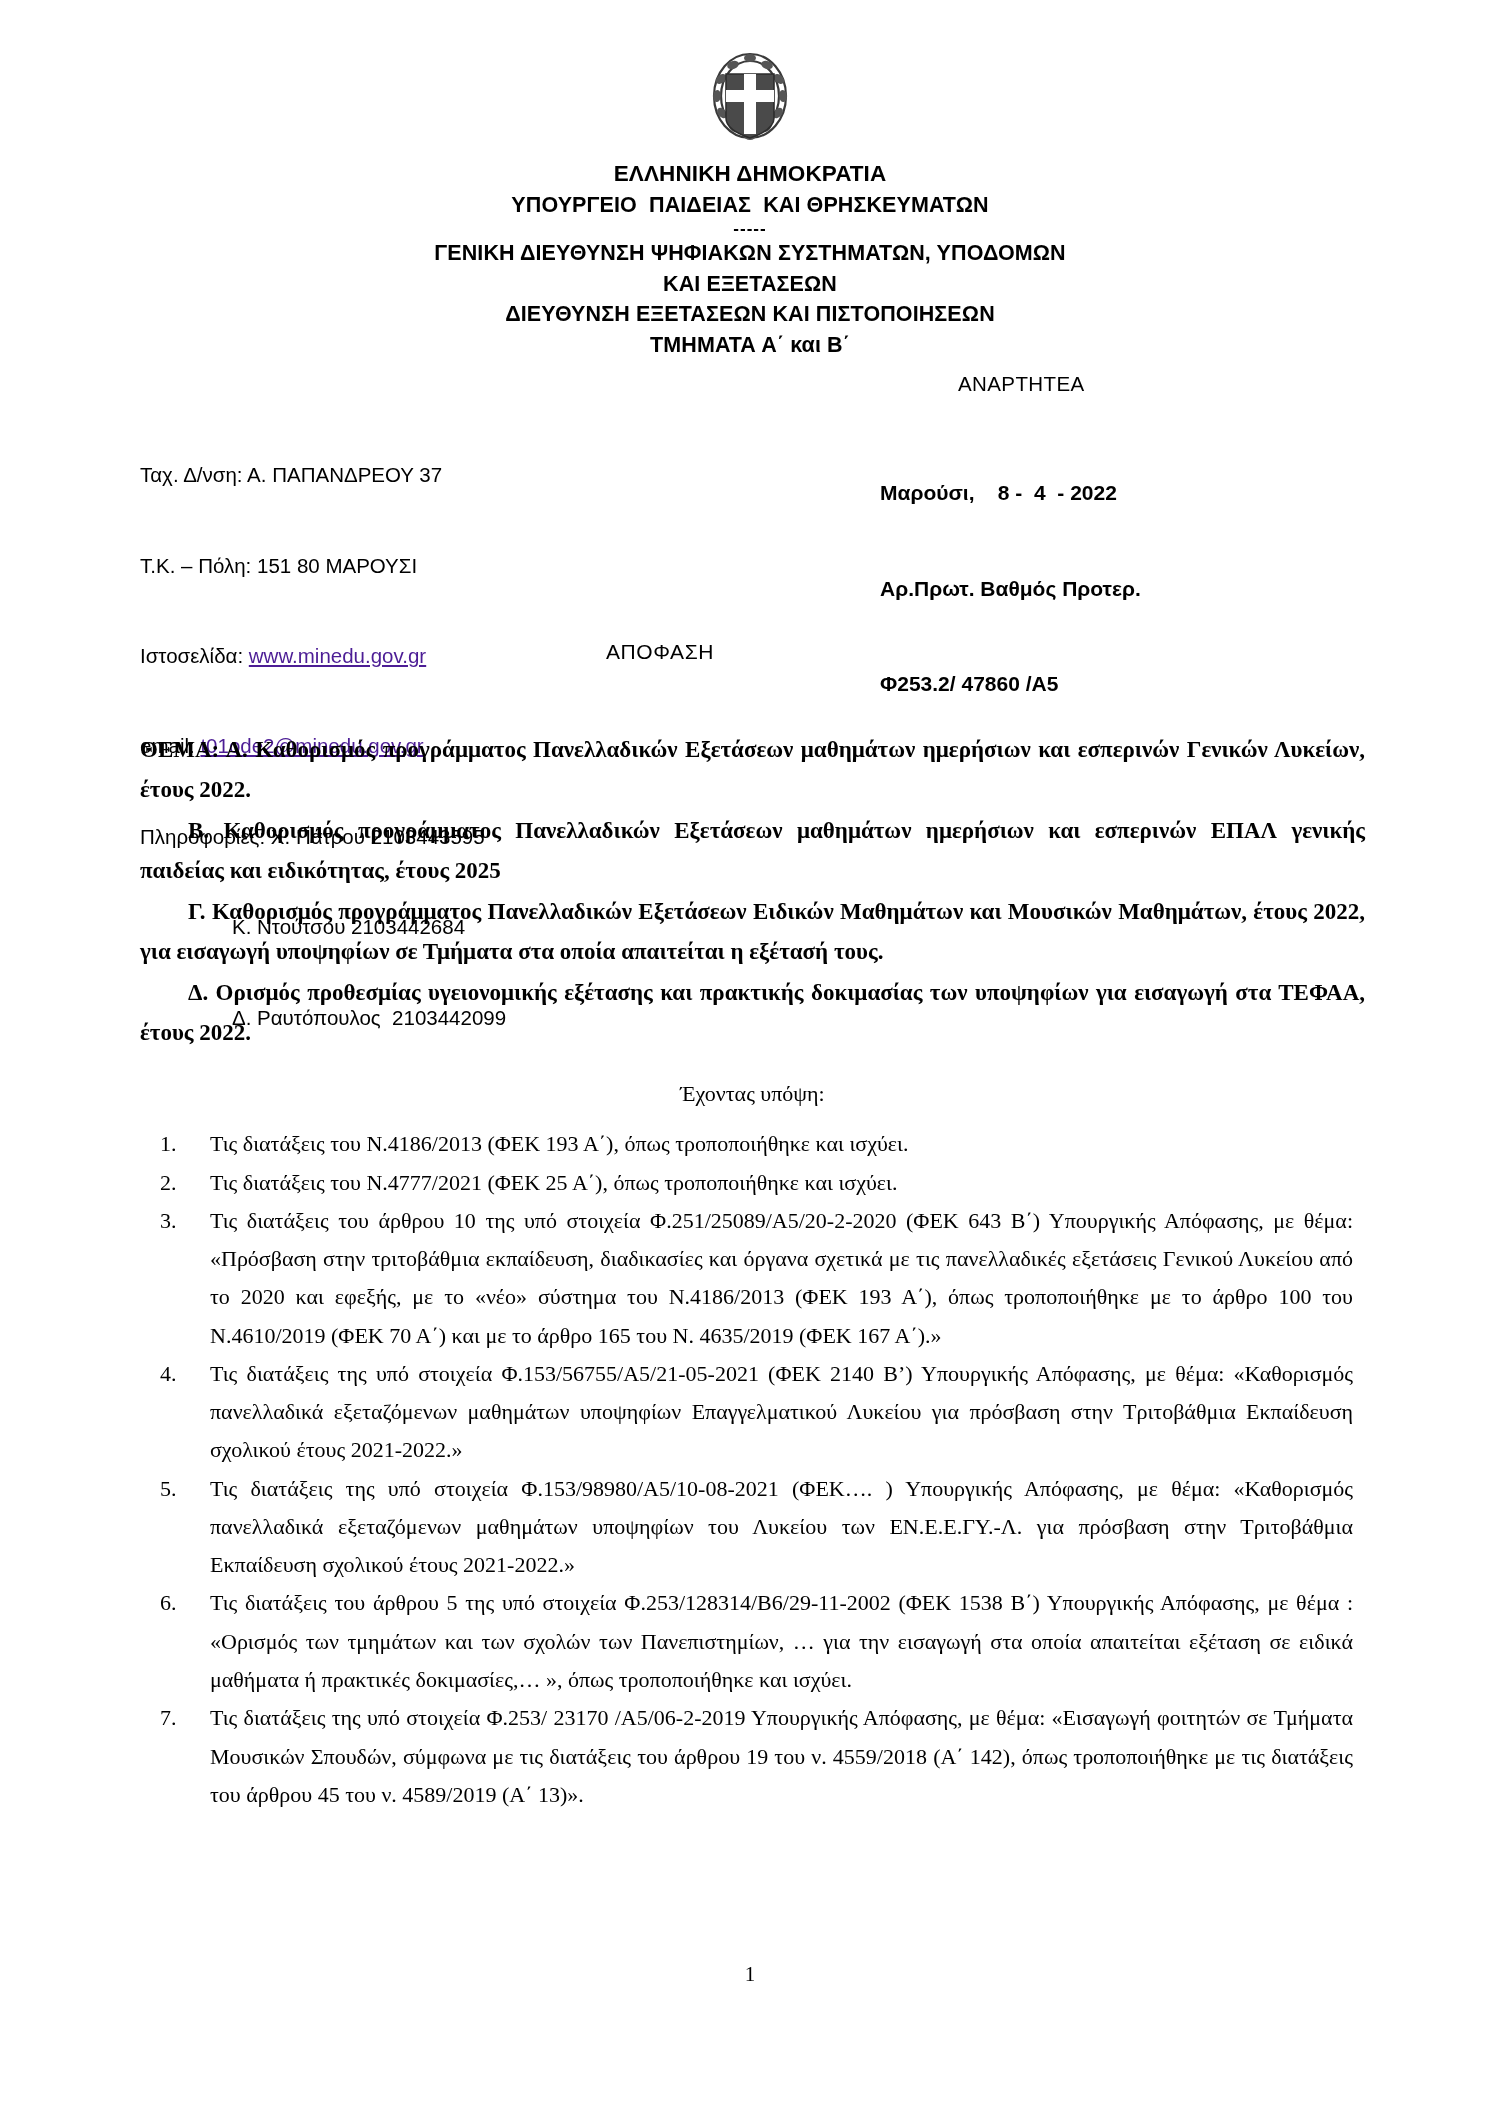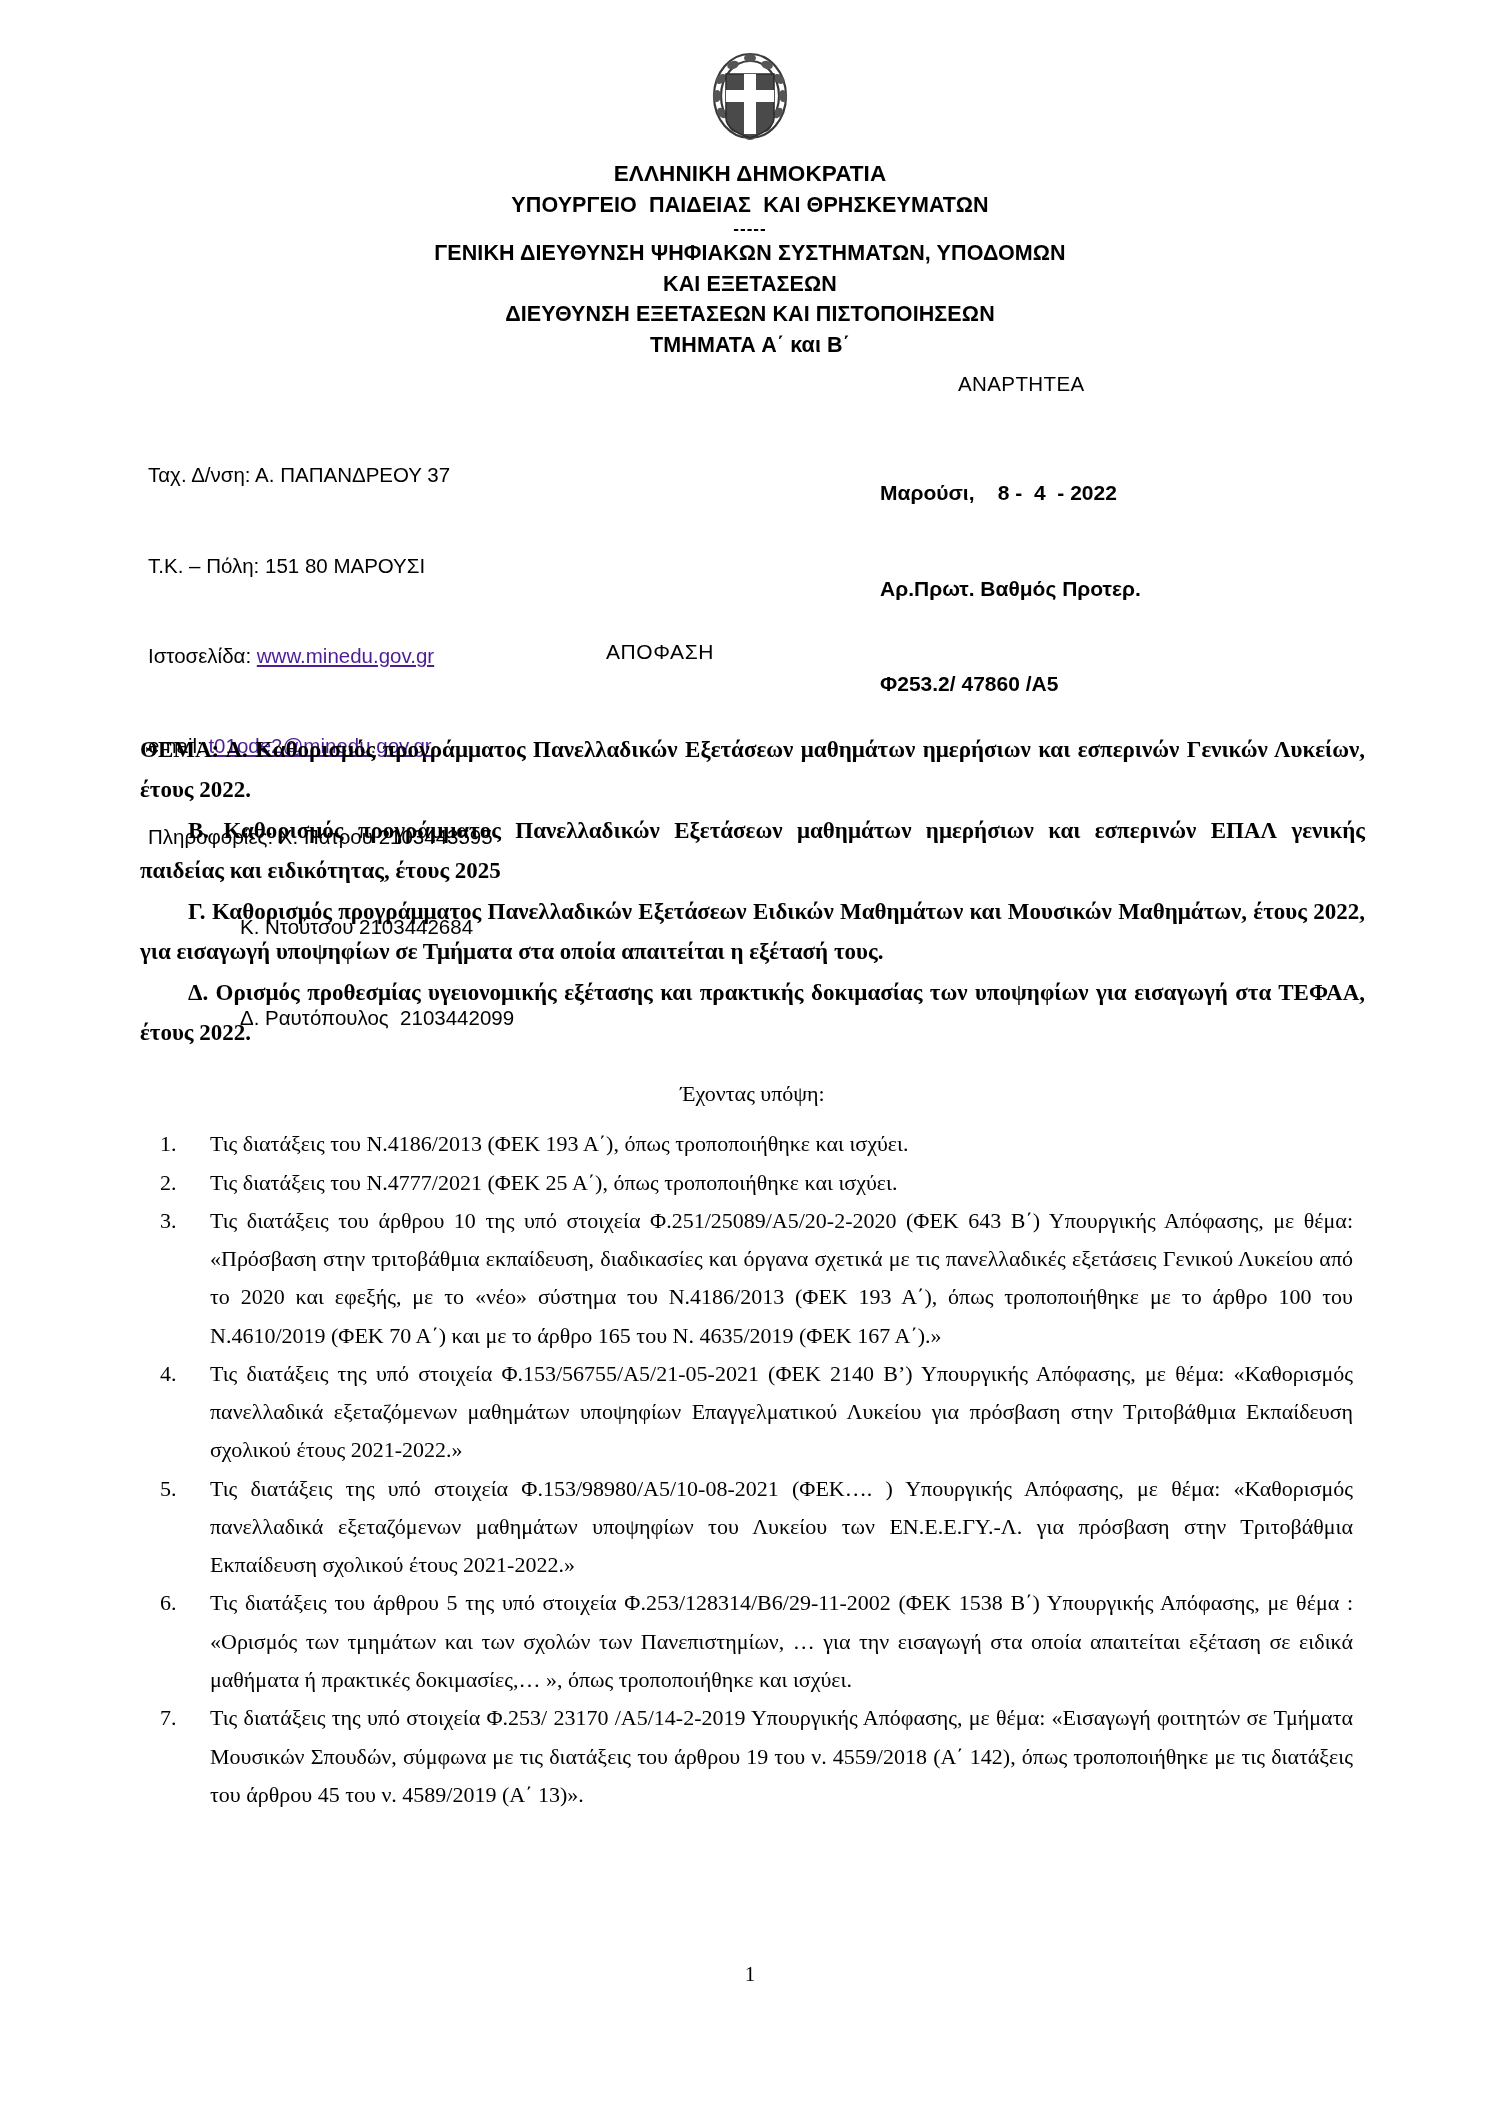--- a/index.html
+++ b/index.html
@@ -55,21 +55,21 @@
   .org-dashes {
     font-size: 17px;
     line-height: 1.05;
     letter-spacing: 1px;
     font-weight: bold;
   }
 
   
   .contact {
     position: absolute;
-    left: 148px;
+    left: 140px;
     top: 400px;
     font-size: 20.5px;
     line-height: 1.47;
     white-space: pre;
   }
   .contact a, .contact .link {
     color: #4c1d95;
     text-decoration: underline;
   }
   .contact .indent { display: inline-block; width: 92px; }
@@ -234,19 +234,19 @@
 
   <div class="body-text">
     <p class="echontas">Έχοντας υπόψη:</p>
     <ol class="clauses">
       <li>Τις διατάξεις του Ν.4186/2013 (ΦΕΚ 193 Α΄), όπως τροποποιήθηκε και ισχύει.</li>
       <li>Τις διατάξεις του Ν.4777/2021 (ΦΕΚ 25 Α΄), όπως τροποποιήθηκε και ισχύει.</li>
       <li>Τις διατάξεις του άρθρου 10 της υπό στοιχεία Φ.251/25089/Α5/20-2-2020 (ΦΕΚ 643 Β΄) Υπουργικής Απόφασης, με θέμα: «Πρόσβαση στην τριτοβάθμια εκπαίδευση, διαδικασίες και όργανα σχετικά με τις πανελλαδικές εξετάσεις Γενικού Λυκείου από το 2020 και εφεξής, με το «νέο» σύστημα του Ν.4186/2013 (ΦΕΚ 193 Α΄), όπως τροποποιήθηκε με το άρθρο 100 του Ν.4610/2019 (ΦΕΚ 70 Α΄) και με το άρθρο 165 του Ν. 4635/2019 (ΦΕΚ 167 Α΄).»</li>
       <li>Τις διατάξεις της υπό στοιχεία Φ.153/56755/Α5/21-05-2021 (ΦΕΚ 2140 Β’) Υπουργικής Απόφασης, με θέμα:  «Καθορισμός πανελλαδικά εξεταζόμενων μαθημάτων υποψηφίων Επαγγελματικού Λυκείου για πρόσβαση στην Τριτοβάθμια Εκπαίδευση σχολικού έτους 2021-2022.»</li>
       <li>Τις διατάξεις της υπό στοιχεία Φ.153/98980/Α5/10-08-2021 (ΦΕΚ…. ) Υπουργικής Απόφασης, με θέμα: «Καθορισμός πανελλαδικά εξεταζόμενων μαθημάτων υποψηφίων του Λυκείου των ΕΝ.Ε.Ε.ΓΥ.-Λ. για πρόσβαση στην Τριτοβάθμια Εκπαίδευση σχολικού έτους 2021-2022.»</li>
       <li>Τις διατάξεις του άρθρου 5 της υπό στοιχεία Φ.253/128314/Β6/29-11-2002 (ΦΕΚ 1538 Β΄) Υπουργικής Απόφασης, με θέμα : «Ορισμός των τμημάτων και των σχολών των Πανεπιστημίων, … για την εισαγωγή στα οποία απαιτείται εξέταση σε ειδικά μαθήματα ή πρακτικές δοκιμασίες,… », όπως τροποποιήθηκε και ισχύει.</li>
-      <li>Τις διατάξεις της υπό στοιχεία Φ.253/ 23170 /Α5/14-2-2019 Υπουργικής Απόφασης, με θέμα: «Εισαγωγή φοιτητών σε Τμήματα Μουσικών Σπουδών, σύμφωνα με τις διατάξεις του άρθρου 19 του ν. 4559/2018 (Α΄ 142), όπως τροποποιήθηκε με τις διατάξεις του άρθρου 45 του ν. 4589/2019 (Α΄ 13)».</li>
+      <li>Τις διατάξεις της υπό στοιχεία Φ.253/ 23170 /Α5/06-2-2019 Υπουργικής Απόφασης, με θέμα: «Εισαγωγή φοιτητών σε Τμήματα Μουσικών Σπουδών, σύμφωνα με τις διατάξεις του άρθρου 19 του ν. 4559/2018 (Α΄ 142), όπως τροποποιήθηκε με τις διατάξεις του άρθρου 45 του ν. 4589/2019 (Α΄ 13)».</li>
     </ol>
   </div>
 
   <div class="page-number">1</div>
 
 </div>
 
 </body></html>

